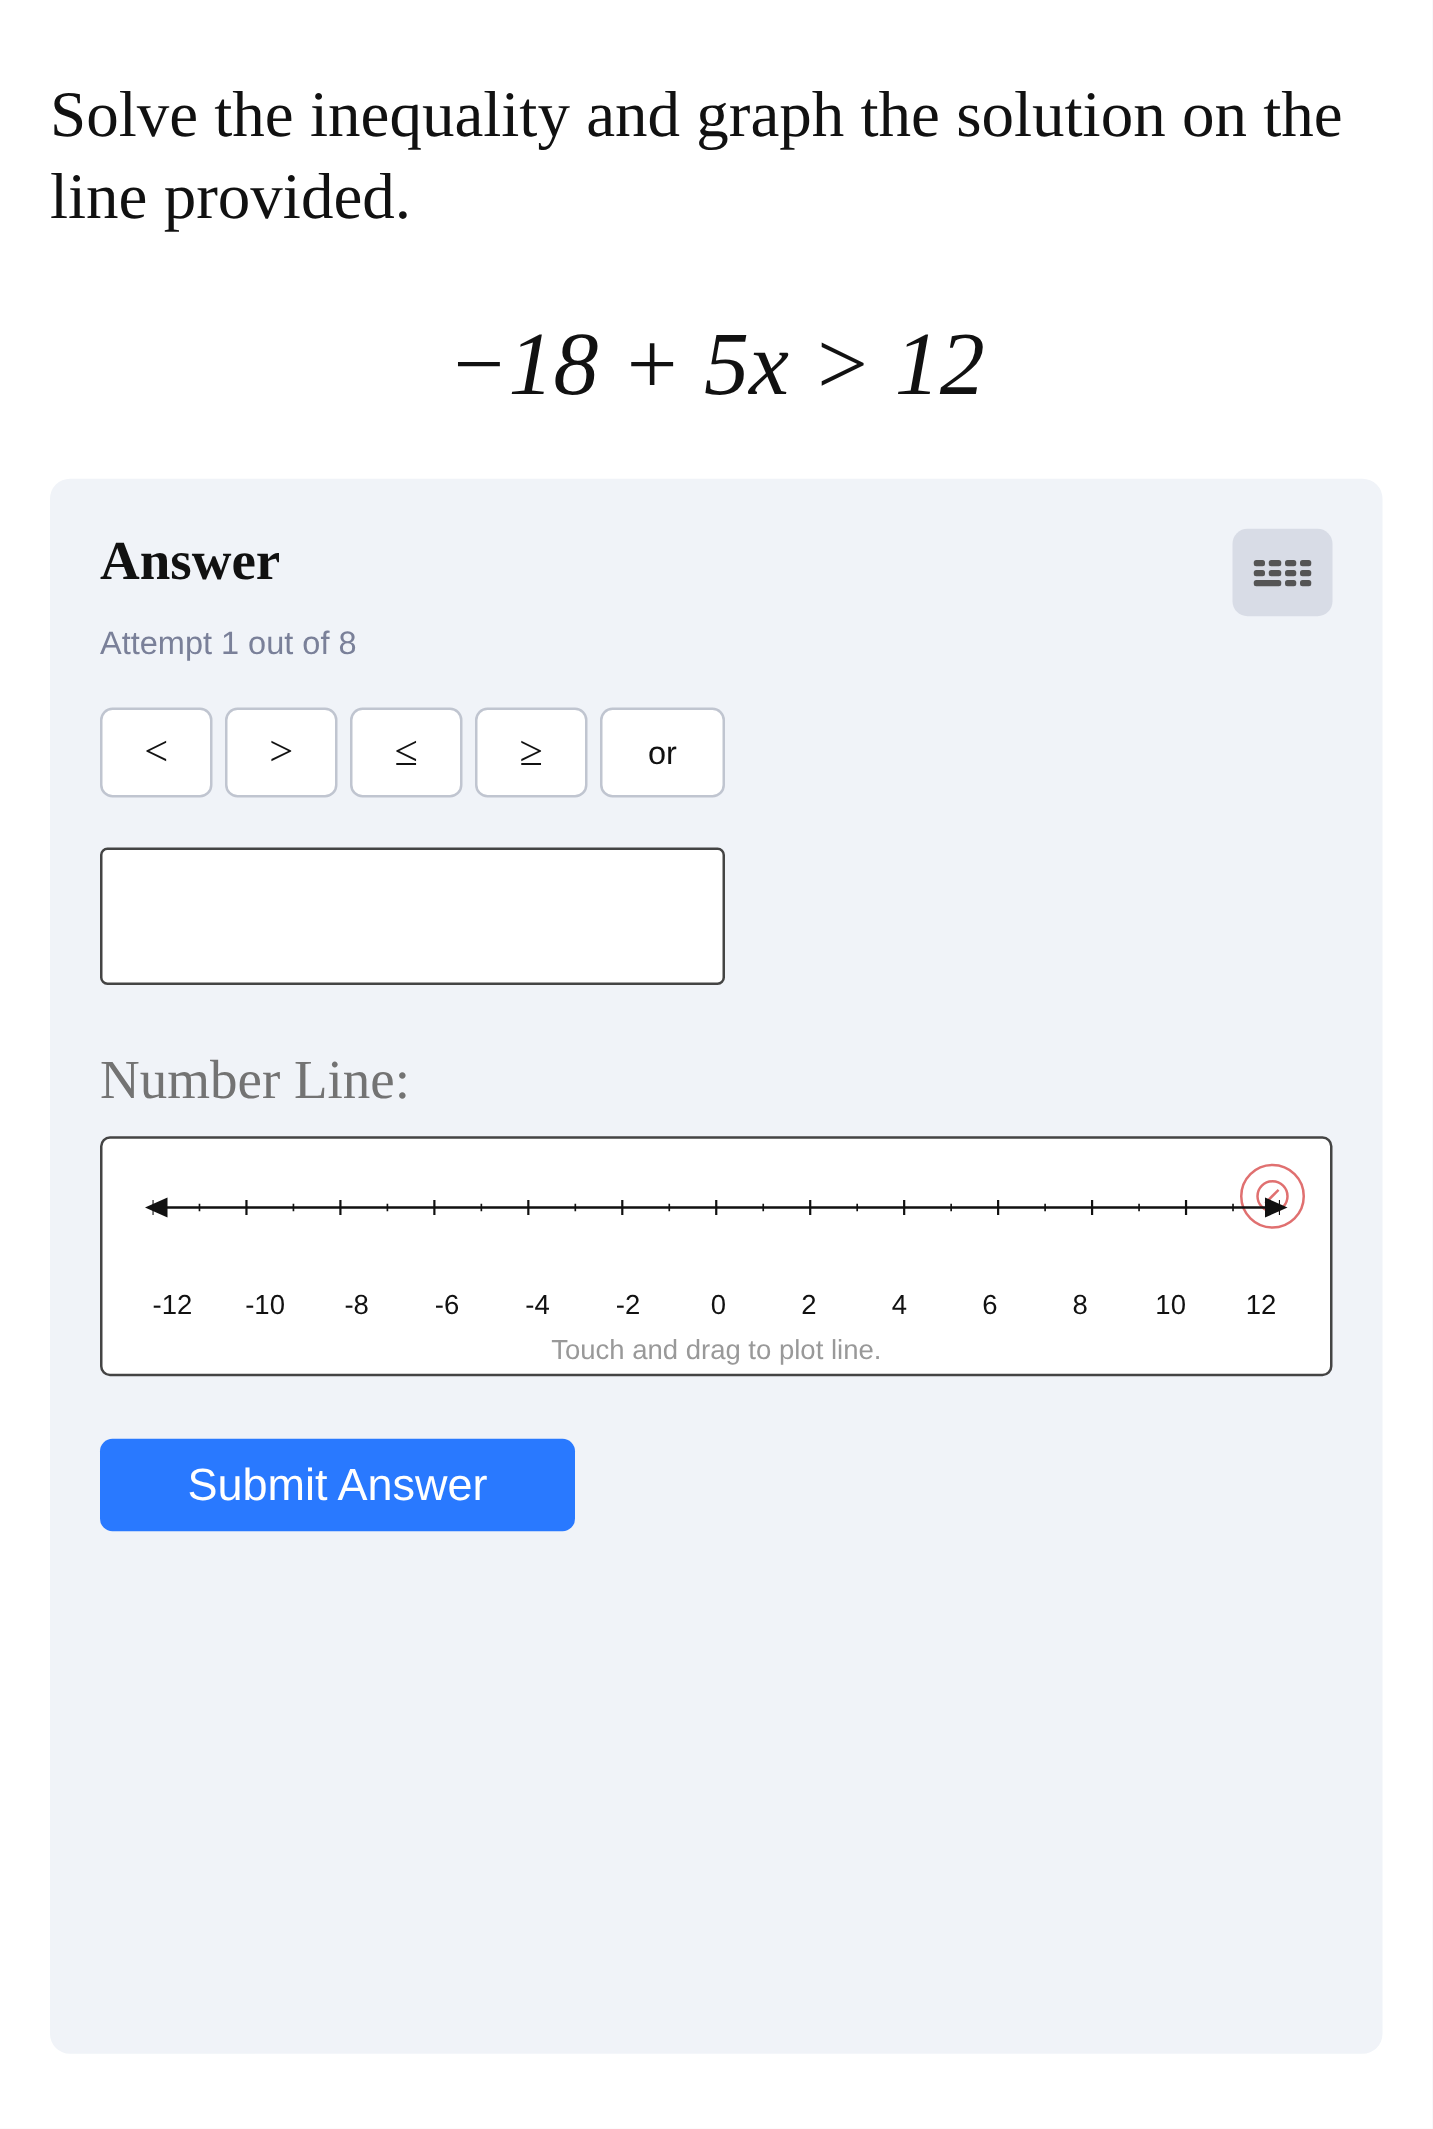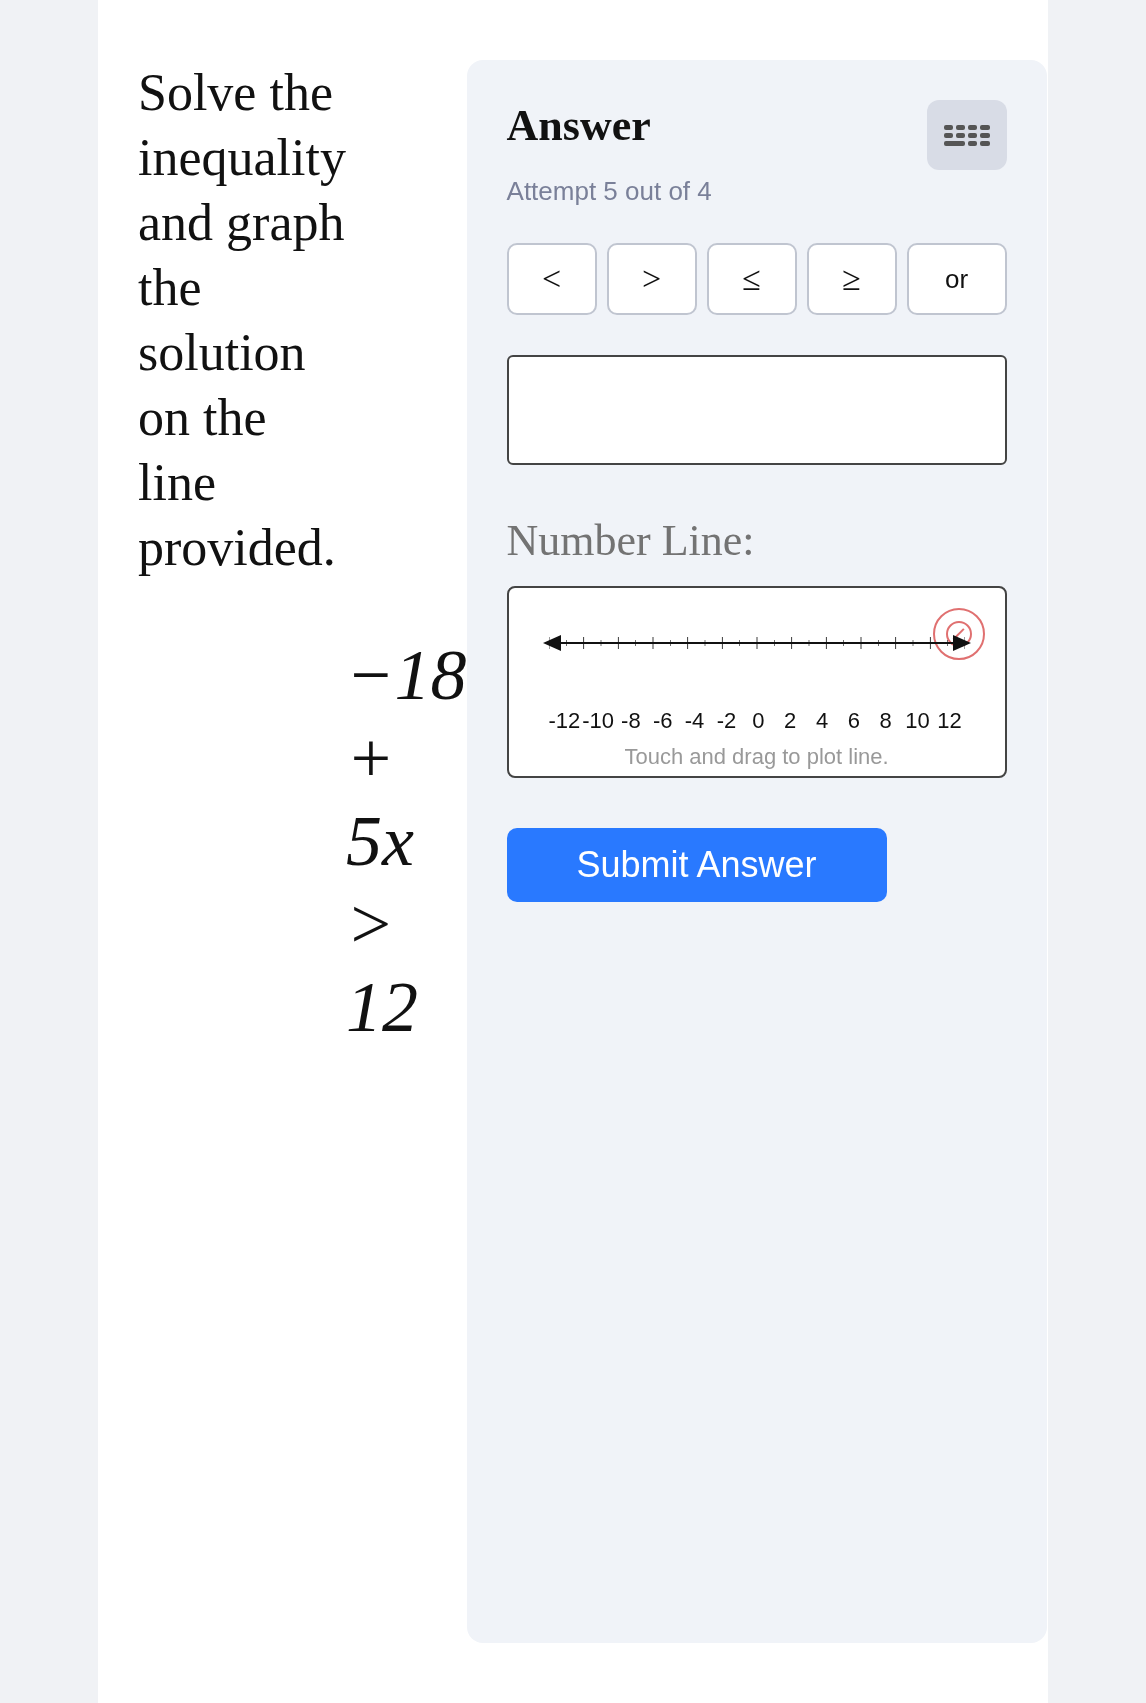--- a/index.html
+++ b/index.html
@@ -12,25 +12,25 @@
       font-family: Georgia, 'Times New Roman', serif;
       background: #f0f2f5;
       display: flex;
       justify-content: center;
       align-items: flex-start;
       min-height: 100vh;
       padding: 0;
     }
 
     .page-container {
-      width: 950px;
+      width: 1146px;
       min-height: 1703px;
       background: #ffffff;
       display: flex;
-      flex-direction: row;
+      flex-direction: column;
       padding: 60px 40px 60px 40px;
       position: relative;
     }
 
     .problem-title {
       font-size: 52px;
       font-family: Georgia, serif;
       color: #111;
       line-height: 1.25;
       margin-bottom: 30px;
@@ -313,21 +313,21 @@
             <span></span>
             <span></span>
             <span></span>
           <span style="grid-column: span 2;"></span>
             <span></span>
             <span></span>
         </div>
       </button>
     </div>
 
-    <div class="attempt-text">Attempt 5 out of 4</div>
+    <div class="attempt-text">Attempt 1 out of 8</div>
 
     
     <div class="symbol-buttons">
       <button class="sym-btn">&lt;</button>
       <button class="sym-btn">&gt;</button>
       <button class="sym-btn">≤</button>
       <button class="sym-btn">≥</button>
       <button class="sym-btn or-btn">or</button>
     </div>
 

